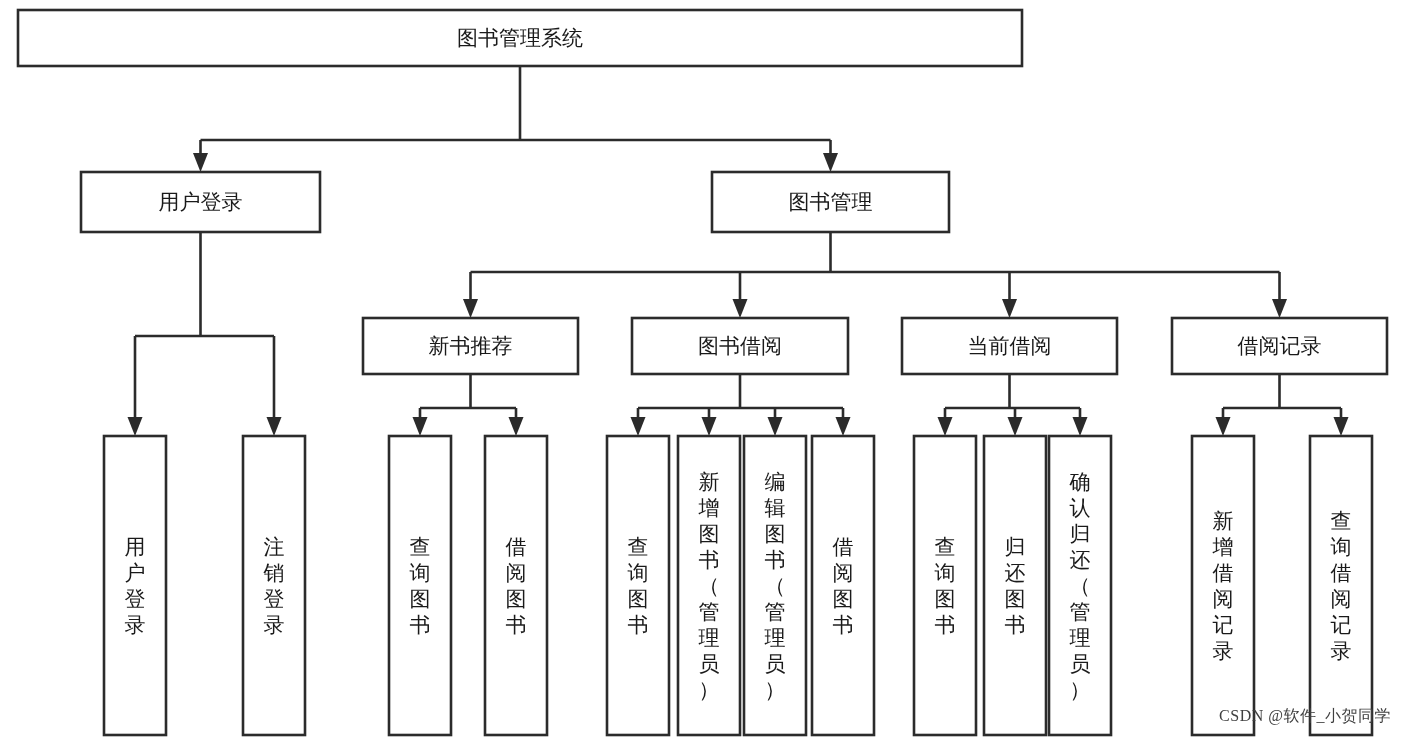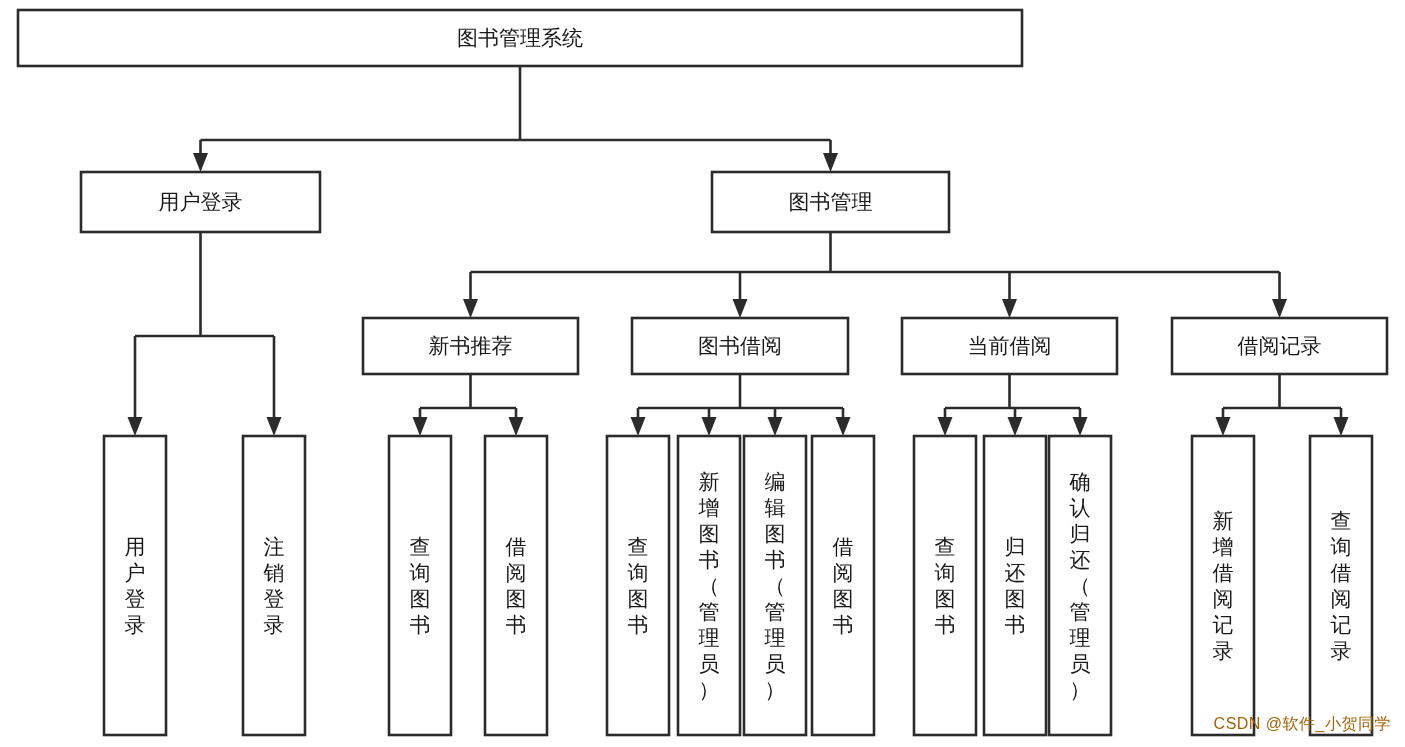--- a/index.html
+++ b/index.html
@@ -52,24 +52,24 @@
   }
   .node-label-v {
     font-family: "DejaVu Sans", "Liberation Sans", sans-serif;
     font-size: 21px;
     fill: #1a1a1a;
     text-anchor: middle;
   }
   .watermark {
     position: absolute;
     right: 14px;
-    bottom: 12px;
-    font-family: Liberation Sans, sans-serif;
+    bottom: 20px;
+    font-family: Liberation Serif, serif;
     font-size: 16px;
-    color: #a16207;
+    color: #404040;
     letter-spacing: 0.5px;
     white-space: nowrap;
     pointer-events: none;
     user-select: none;
   }
 </style>
 </head>
 <body>
 
 <div id="diagram-root">

